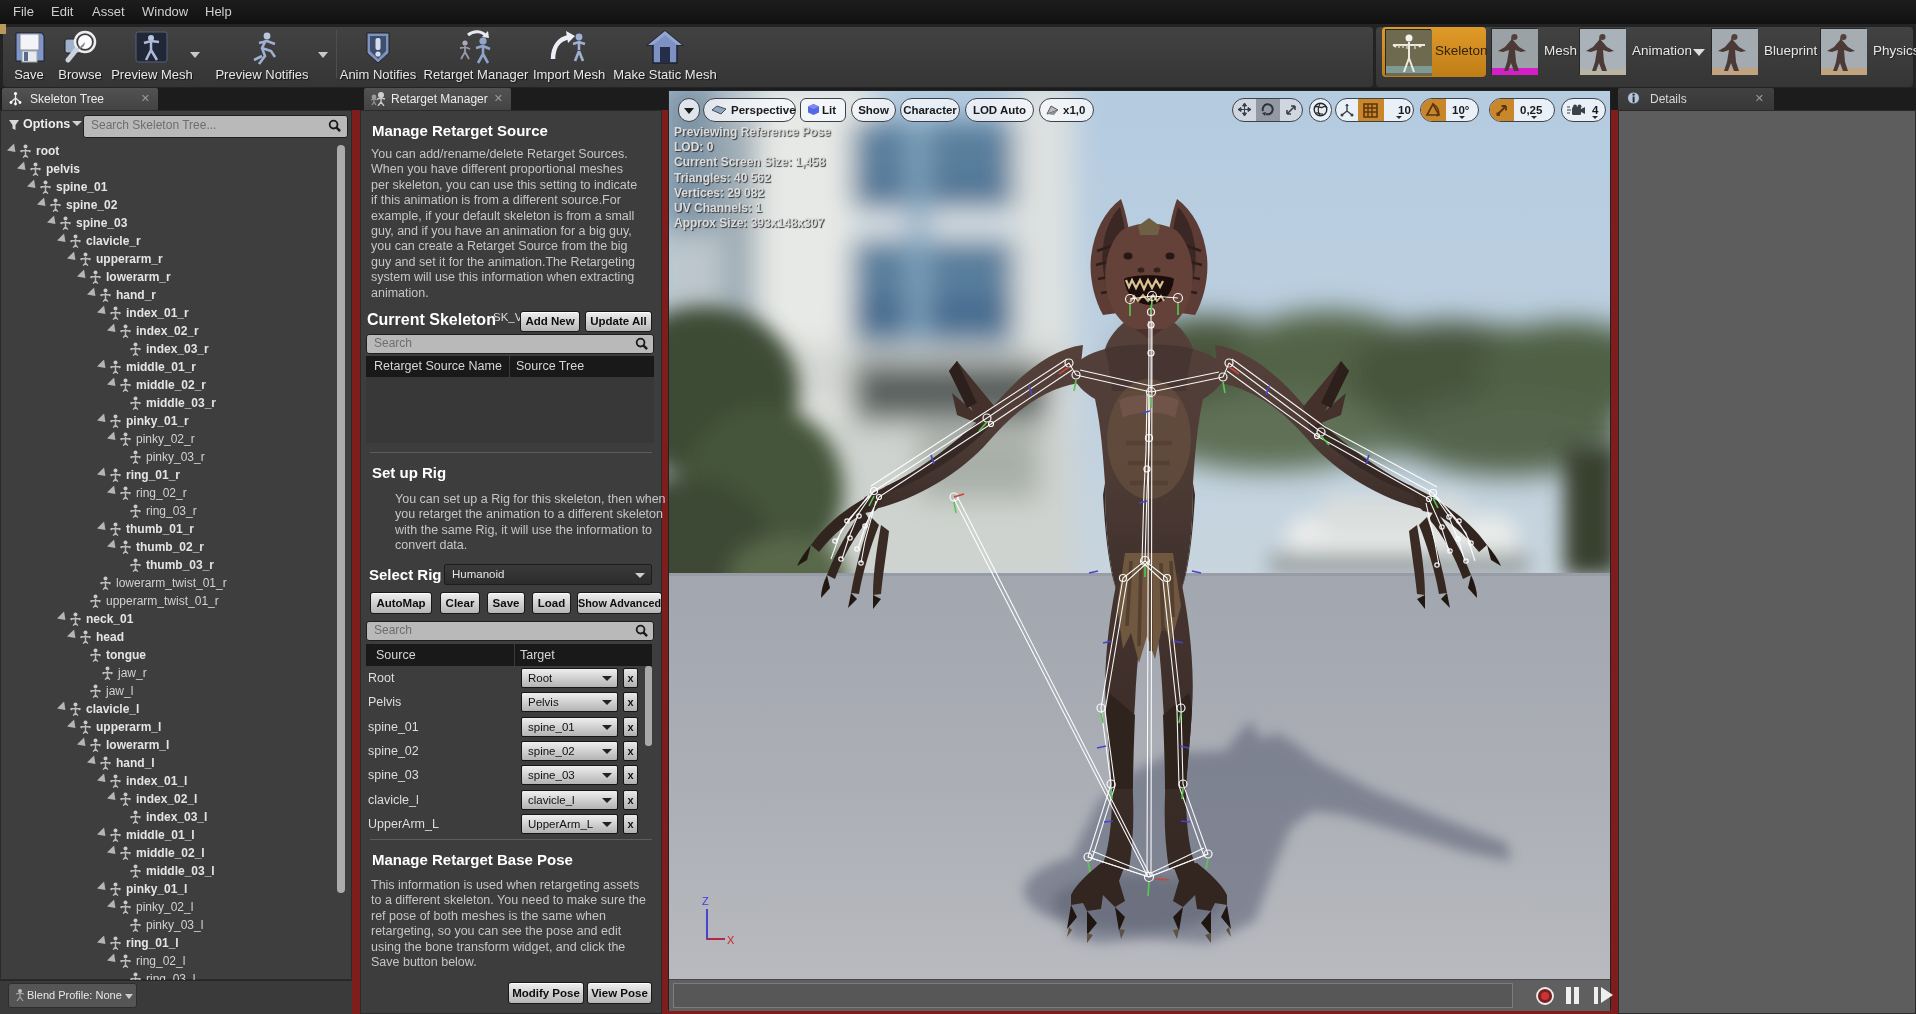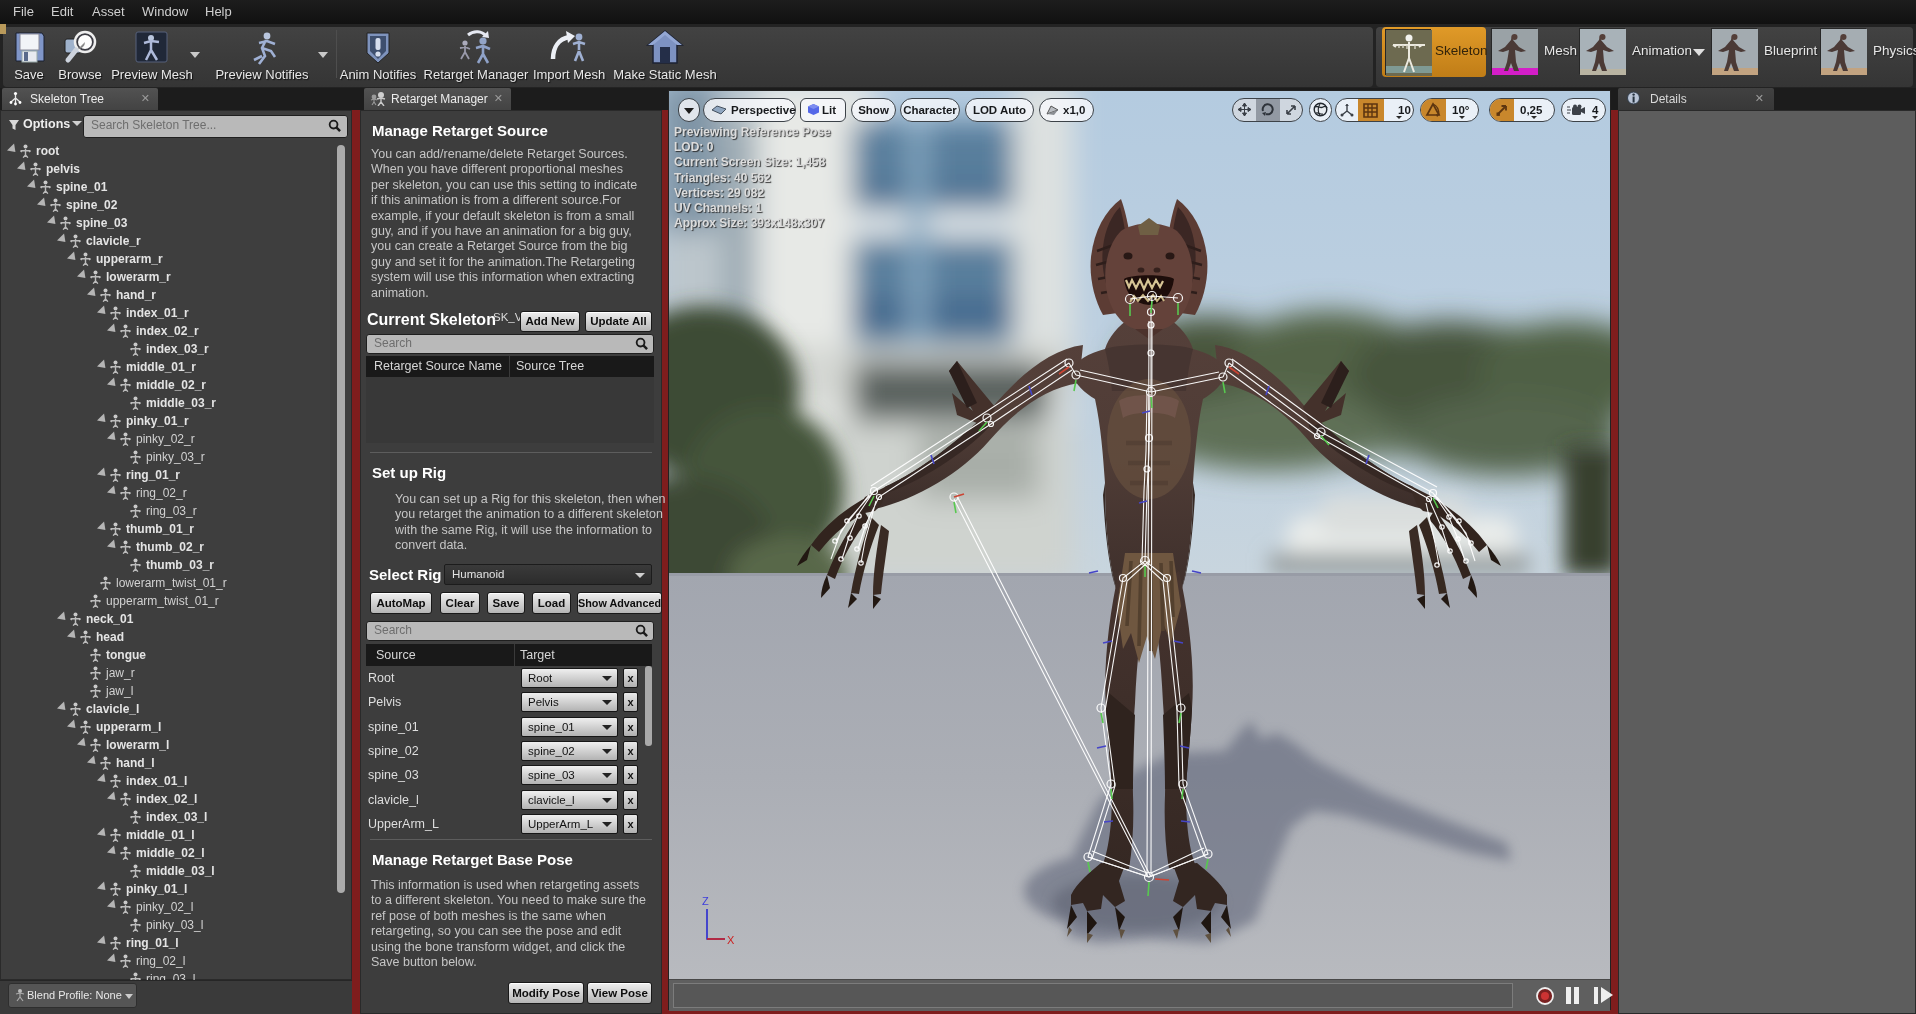--- a/index.html
+++ b/index.html
@@ -462,21 +462,21 @@
         </svg></span>
       <span style="position:absolute;left:96px;top:2px;">head</span>
     </div>
 <div class="trow" style="left:0;top:646px;width:336px;">
       <span style="position:absolute;left:89px;top:2px;"><svg xmlns="http://www.w3.org/2000/svg" width="13" height="14" viewBox="0 0 13 14" style="">
           <circle cx="6.5" cy="2.6" r="2" fill="#c9c9c9"></circle>
           <path d="M6.5 5v6M1.5 6.8h10M1.5 6.8l1.4 1.3M11.5 6.8l-1.4 1.3M6.5 11l-2.4 2.6M6.5 11l2.4 2.6" stroke="#bdbdbd" stroke-width="1.4" fill="none"></path>
         </svg></span>
       <span style="position:absolute;left:106px;top:2px;">tongue</span>
     </div>
-<div class="trow dim" style="left:0;top:664px;width:336px;">
+<div class="trow dim" style="left:12px;top:664px;width:336px;">
       <span style="position:absolute;left:89px;top:2px;"><svg xmlns="http://www.w3.org/2000/svg" width="13" height="14" viewBox="0 0 13 14" style="">
           <circle cx="6.5" cy="2.6" r="2" fill="#c9c9c9"></circle>
           <path d="M6.5 5v6M1.5 6.8h10M1.5 6.8l1.4 1.3M11.5 6.8l-1.4 1.3M6.5 11l-2.4 2.6M6.5 11l2.4 2.6" stroke="#bdbdbd" stroke-width="1.4" fill="none"></path>
         </svg></span>
       <span style="position:absolute;left:106px;top:2px;">jaw_r</span>
     </div>
 <div class="trow dim" style="left:0;top:682px;width:336px;">
       <span style="position:absolute;left:89px;top:2px;"><svg xmlns="http://www.w3.org/2000/svg" width="13" height="14" viewBox="0 0 13 14" style="">
           <circle cx="6.5" cy="2.6" r="2" fill="#c9c9c9"></circle>
           <path d="M6.5 5v6M1.5 6.8h10M1.5 6.8l1.4 1.3M11.5 6.8l-1.4 1.3M6.5 11l-2.4 2.6M6.5 11l2.4 2.6" stroke="#bdbdbd" stroke-width="1.4" fill="none"></path>

